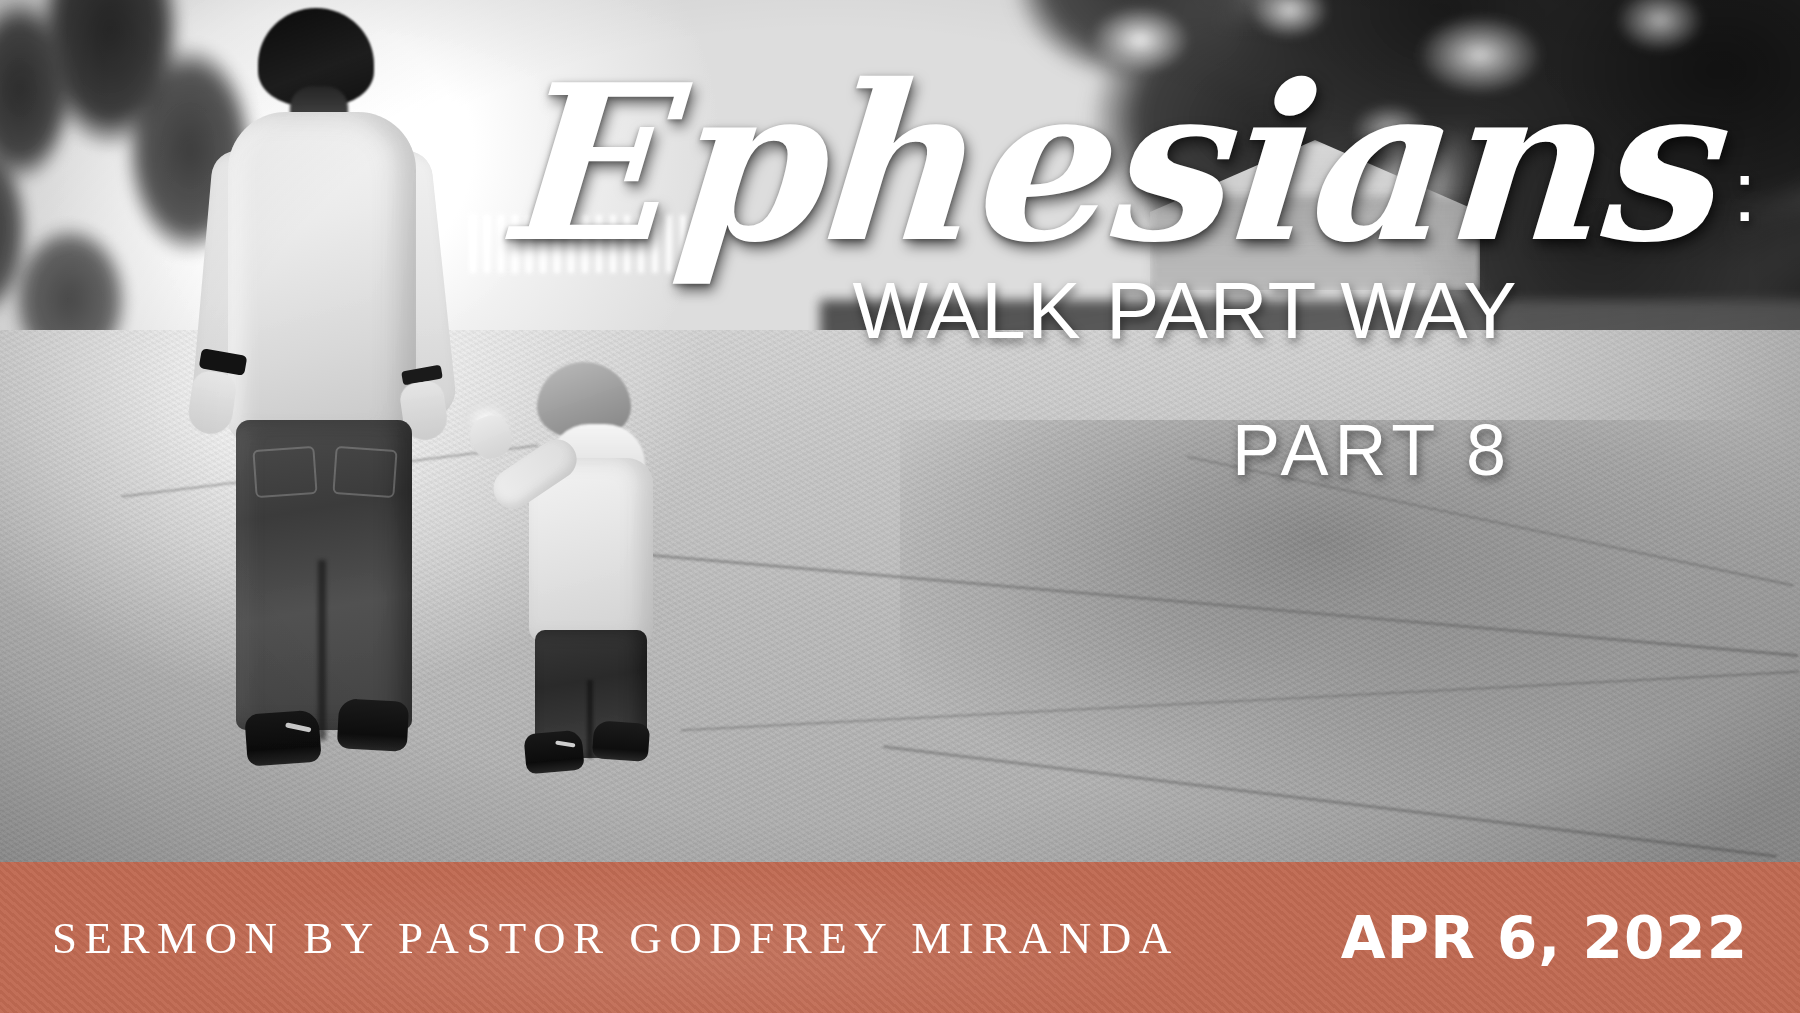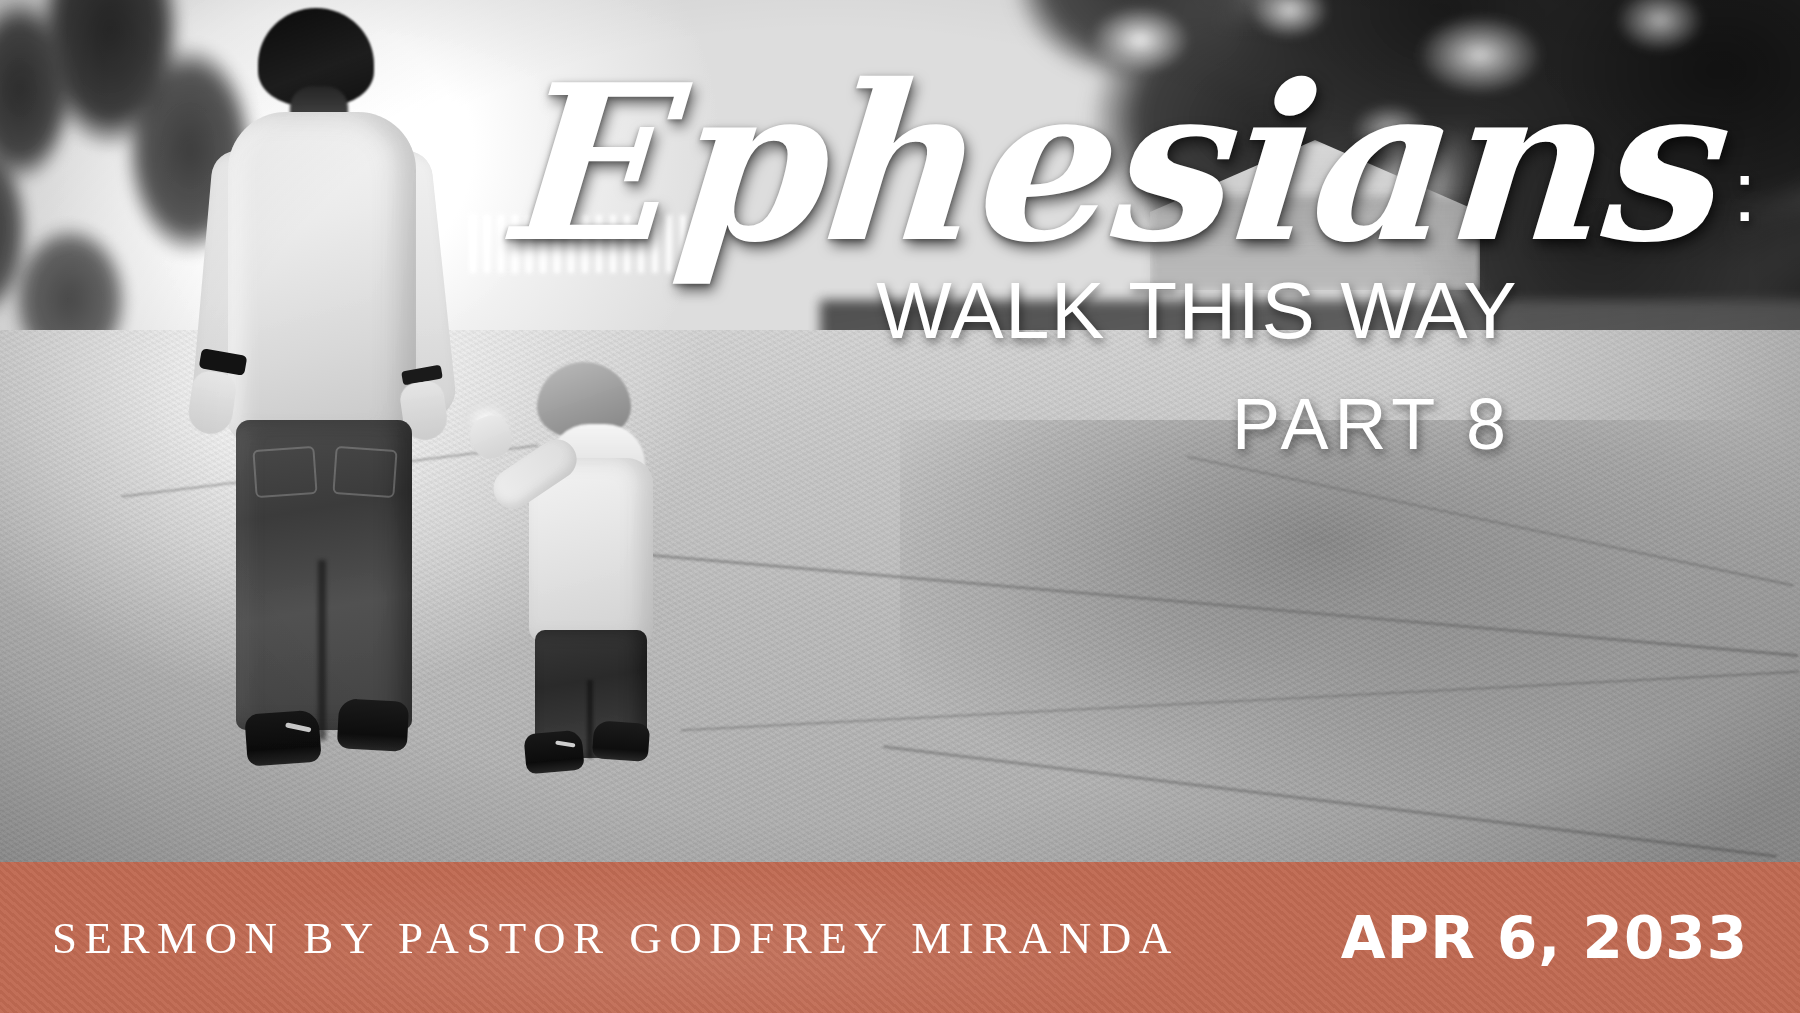--- a/index.html
+++ b/index.html
@@ -368,21 +368,21 @@
     font-weight: 300;
     font-size: 80px;
     letter-spacing: 1.5px;
     color: #ffffff;
     text-shadow: 2px 4px 10px rgba(0,0,0,.5);
     white-space: nowrap;
   }
 
   .part {
     display: block;
-    margin-top: 26px;
+    margin-top: 52px;
     margin-right: 6px;
     font-family: "Liberation Sans", sans-serif;
     font-weight: 300;
     font-size: 72px;
     letter-spacing: 6px;
     color: #ffffff;
     text-shadow: 2px 4px 10px rgba(0,0,0,.5);
     white-space: nowrap;
   }
 
@@ -491,22 +491,22 @@
       <div class="shoe-r"></div>
     </div>
 
     <div class="vignette"></div>
   </div>
 
   <div class="title-block">
     <span class="series-line">
       <span class="series-name">Ephesians</span><span class="series-colon">:</span>
     </span>
-    <span class="subtitle">WALK THIS WAY</span>
+    <span class="subtitle">WALK PART WAY</span>
     <span class="part">PART 8</span>
   </div>
 
   <div class="footer">
     <span class="credit">SERMON BY PASTOR GODFREY MIRANDA</span>
-    <span class="date">APR 6, 2033</span>
+    <span class="date">APR 6, 2022</span>
   </div>
 
 </div>
 
 </body></html>

